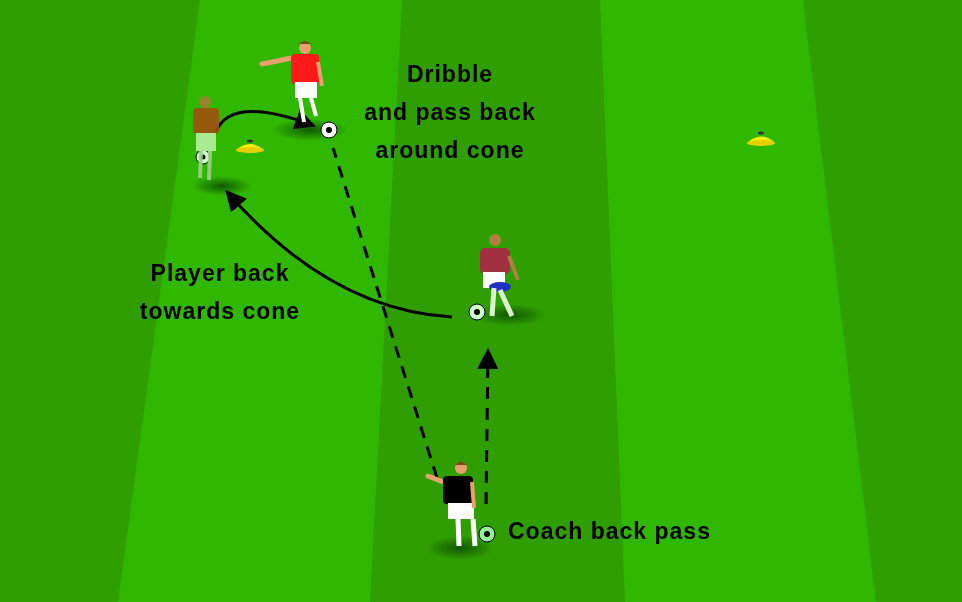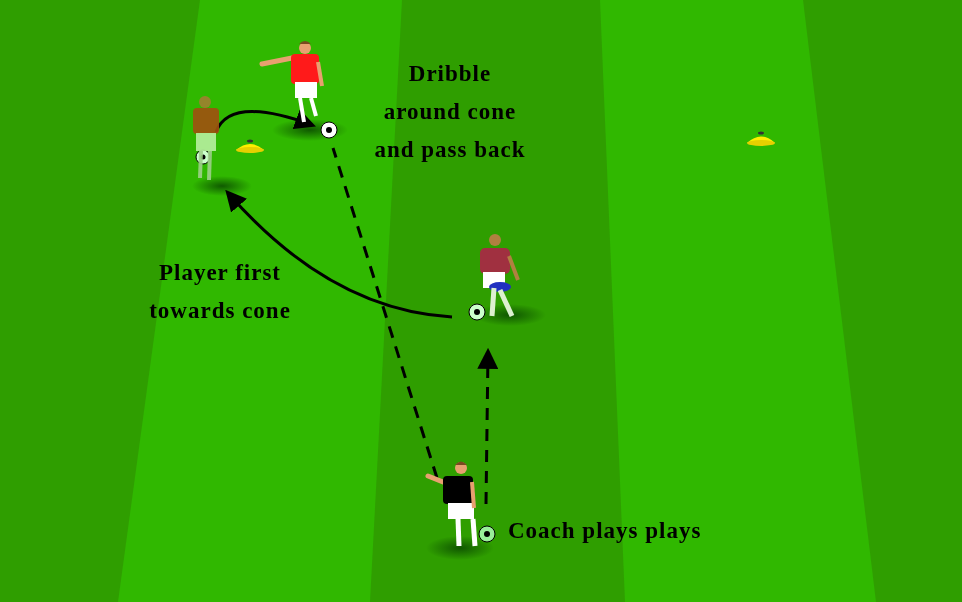--- a/index.html
+++ b/index.html
@@ -1,20 +1,20 @@
 <!DOCTYPE html>
 <html><head>
 <meta charset="utf-8">
 <style>
   html, body { margin:0; padding:0; }
   body { width:962px; height:602px; overflow:hidden; background:#2f9e00; }
   #pitch { position:relative; width:962px; height:602px; }
   #pitch svg.field { position:absolute; left:0; top:0; }
   .label {
-    position:absolute; font-family:Liberation Serif, serif; font-weight:bold;
+    position:absolute; font-family:Liberation Sans, sans-serif; font-weight:bold;
     font-size:23px; color:#000; text-align:center; line-height:38px; letter-spacing:1px;
     white-space:nowrap;
   }
 </style>
 </head>
 <body>
 
 <div id="pitch">
   <svg class="field" width="962" height="602" viewBox="0 0 962 602">
     <defs>
@@ -105,23 +105,23 @@
       <rect x="443" y="476" width="30" height="28" rx="4" fill="#000"></rect>
       <rect x="448" y="503" width="26" height="16" fill="#fff"></rect>
       <line x1="458" y1="519" x2="459" y2="546" stroke="#fff" stroke-width="5"></line>
       <line x1="473" y1="519" x2="475" y2="546" stroke="#fff" stroke-width="5"></line>
       <line x1="472" y1="482" x2="474" y2="508" stroke="#e8a070" stroke-width="4"></line>
     </g>
   </svg>
 
   <div class="label" style="left:352px; top:55px; width:196px;">
     <div>Dribble</div>
+    <div>and pass back</div>
     <div>around cone</div>
-    <div>and pass back</div>
   </div>
 
   <div class="label" style="left:125px; top:254px; width:190px;">
-    <div>Player first</div>
+    <div>Player back</div>
     <div>towards cone</div>
   </div>
 
-  <div class="label" style="left:508px; top:512px; text-align:left;">Coach plays plays</div>
+  <div class="label" style="left:508px; top:512px; text-align:left;">Coach back pass</div>
 </div>
 
 </body></html>

